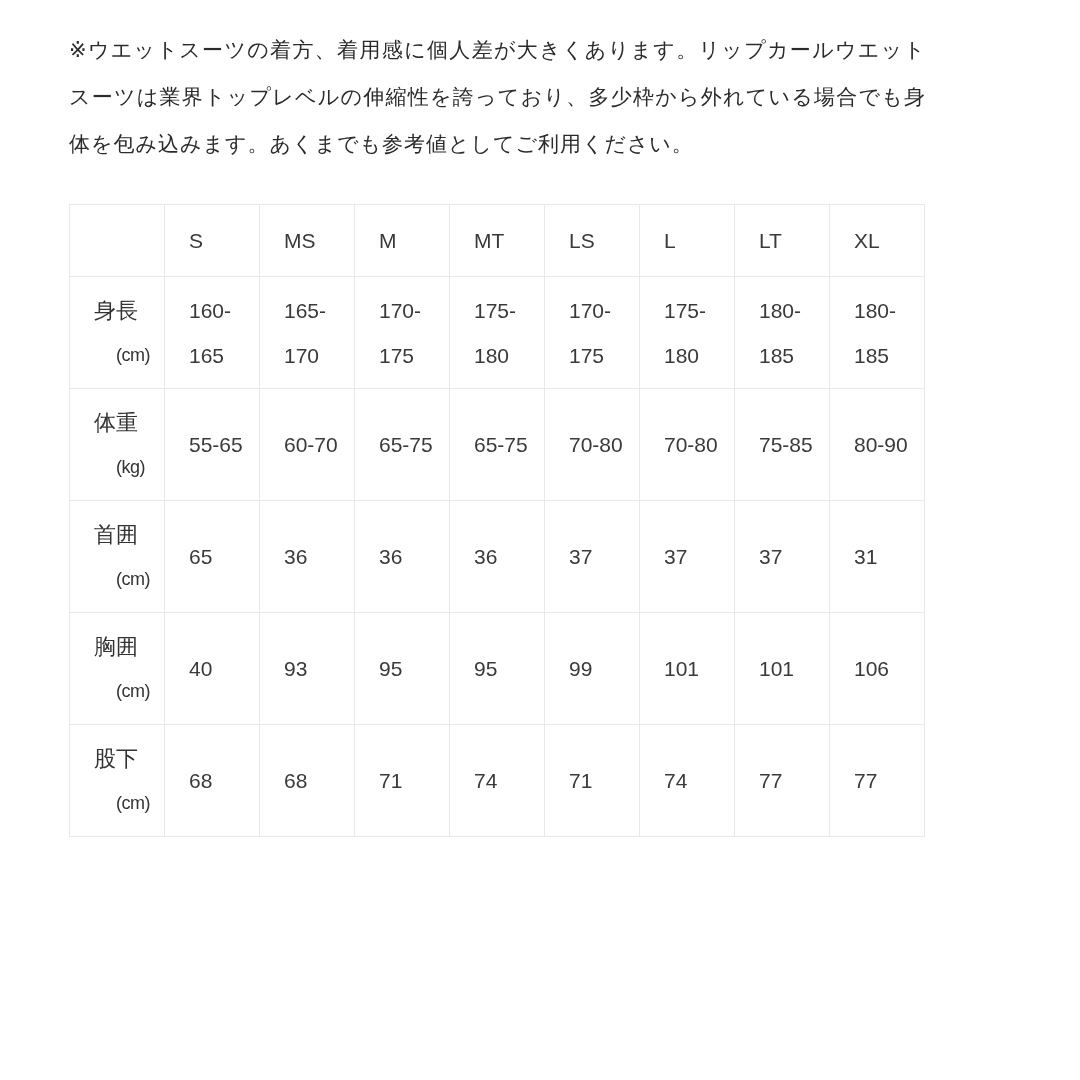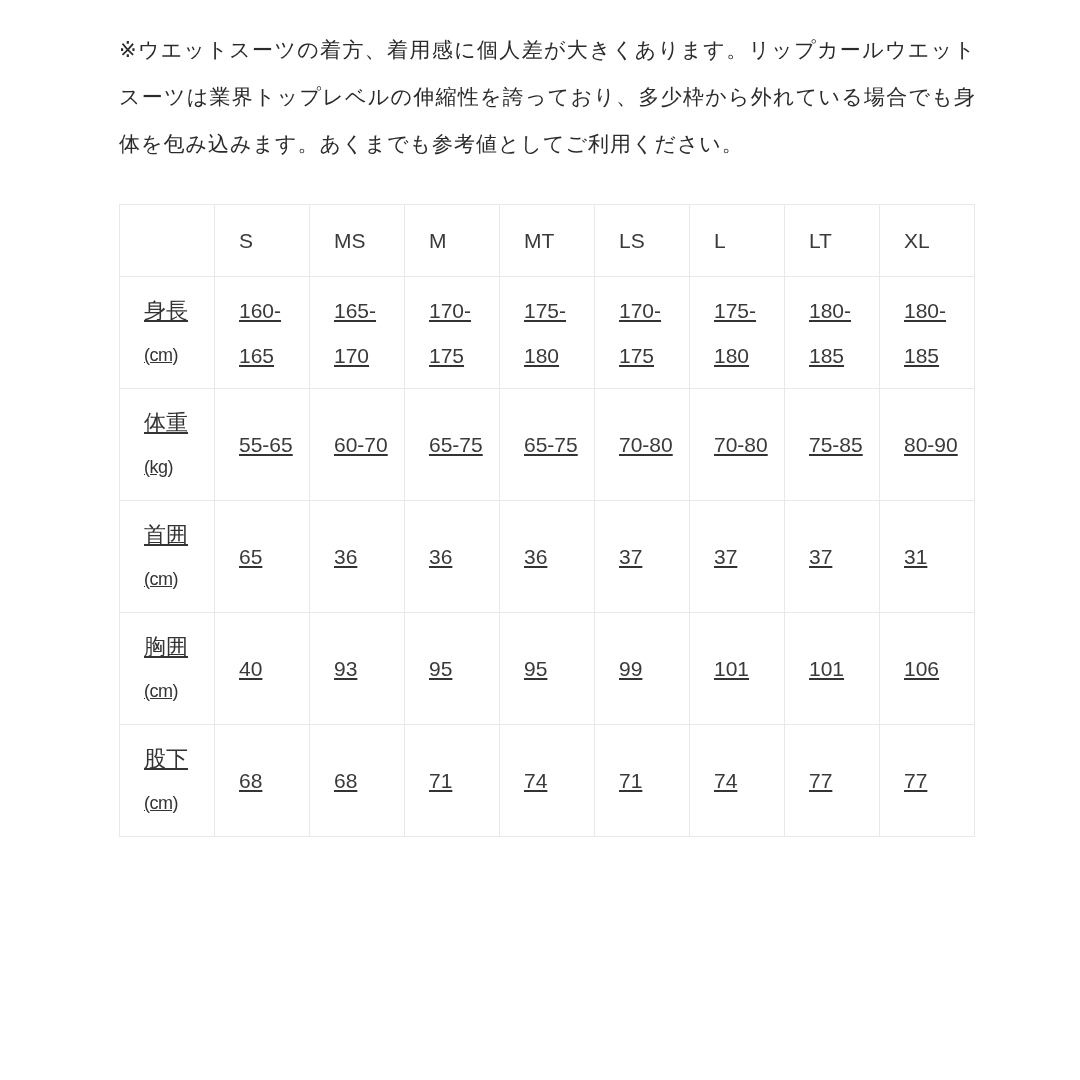--- a/index.html
+++ b/index.html
@@ -11,21 +11,21 @@
     width: 1080px;
     height: 1080px;
     overflow: hidden;
     font-family: "Liberation Sans", "DejaVu Sans", sans-serif;
     color: #333333;
   }
   .page {
     box-sizing: border-box;
     width: 1080px;
     height: 1080px;
-    padding: 26px 122px 0 119px;
+    padding: 26px 122px 0 69px;
   }
   .notice {
     width: 857px;
     font-size: 21px;
     line-height: 47px;
     letter-spacing: 1px;
     color: #2b2b2b;
     margin: 0 0 0 0;
     text-align: justify;
   }
@@ -47,34 +47,34 @@
     font-size: 21px;
     color: #3a3a3a;
     line-height: 45px;
     overflow-wrap: normal;
   }
   table.size-table thead th {
     height: 71px;
   }
   table.size-table tbody tr {
     height: 112px;
-    text-decoration: underline;
   }
   .row-label-kanji {
     display: block;
     font-size: 22px;
     line-height: 45px;
     color: #333333;
   }
   .row-label-unit {
     display: block;
     font-size: 18px;
     line-height: 45px;
     color: #333333;
     letter-spacing: -0.5px;
+    margin-left: 22px;
   }
 </style>
 </head>
 <body>
 
 <div class="page">
 
   <p class="notice">※ウエットスーツの着方、着用感に個人差が大きくあります。リップカールウエットスーツは業界トップレベルの伸縮性を誇っており、多少枠から外れている場合でも身体を包み込みます。あくまでも参考値としてご利用ください。</p>
 
   <table class="size-table">

